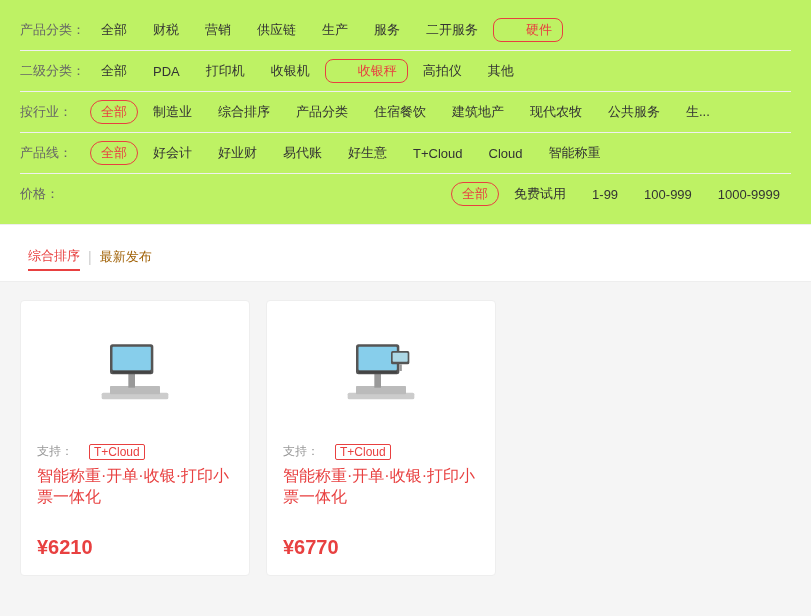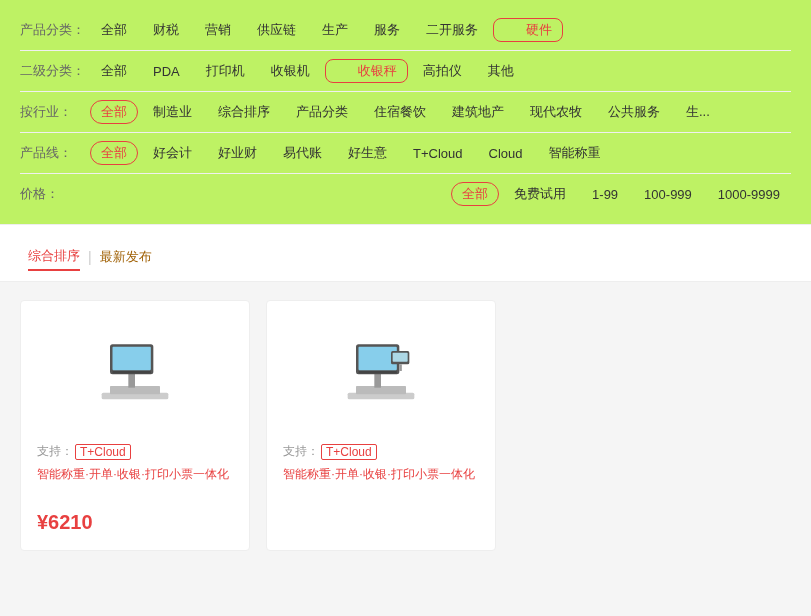--- a/index.html
+++ b/index.html
@@ -110,36 +110,36 @@
     }
     .product-name {
       font-size: 15px;
       font-weight: 500;
       color: #333;
       margin-bottom: 10px;
     }
     .product-support {
       display: flex;
       align-items: center;
-      gap: 2px;
+      gap: 16px;
       margin-bottom: 6px;
     }
     .support-label {
       font-size: 12px;
       color: #999;
     }
     .support-tag {
       font-size: 12px;
       color: #e84040;
       border: 1px solid #e84040;
       border-radius: 2px;
       padding: 0 4px;
     }
     .product-desc {
-      font-size: 12px;
+      font-size: 16px;
       color: #e84040;
       margin-bottom: 8px;
     }
     .product-price {
       font-size: 20px;
       font-weight: bold;
       color: #e84040;
       margin-top: 28px;
     }
     .main-container {
@@ -271,15 +271,16 @@
         <rect x="74" y="22" width="18" height="11" rx="1" fill="#add8e6"></rect>
 
         <rect x="82" y="36" width="3" height="8" fill="#999"></rect>
       </svg>
     </div>
     <div class="product-support">
       <span class="support-label">支持：</span>
       <span class="support-tag">T+Cloud</span>
     </div>
     <div class="product-desc">智能称重·开单·收银·打印小票一体化</div>
+    <div class="product-price">¥6770</div>
   </div>
 
 </div>
 
 </body></html>

